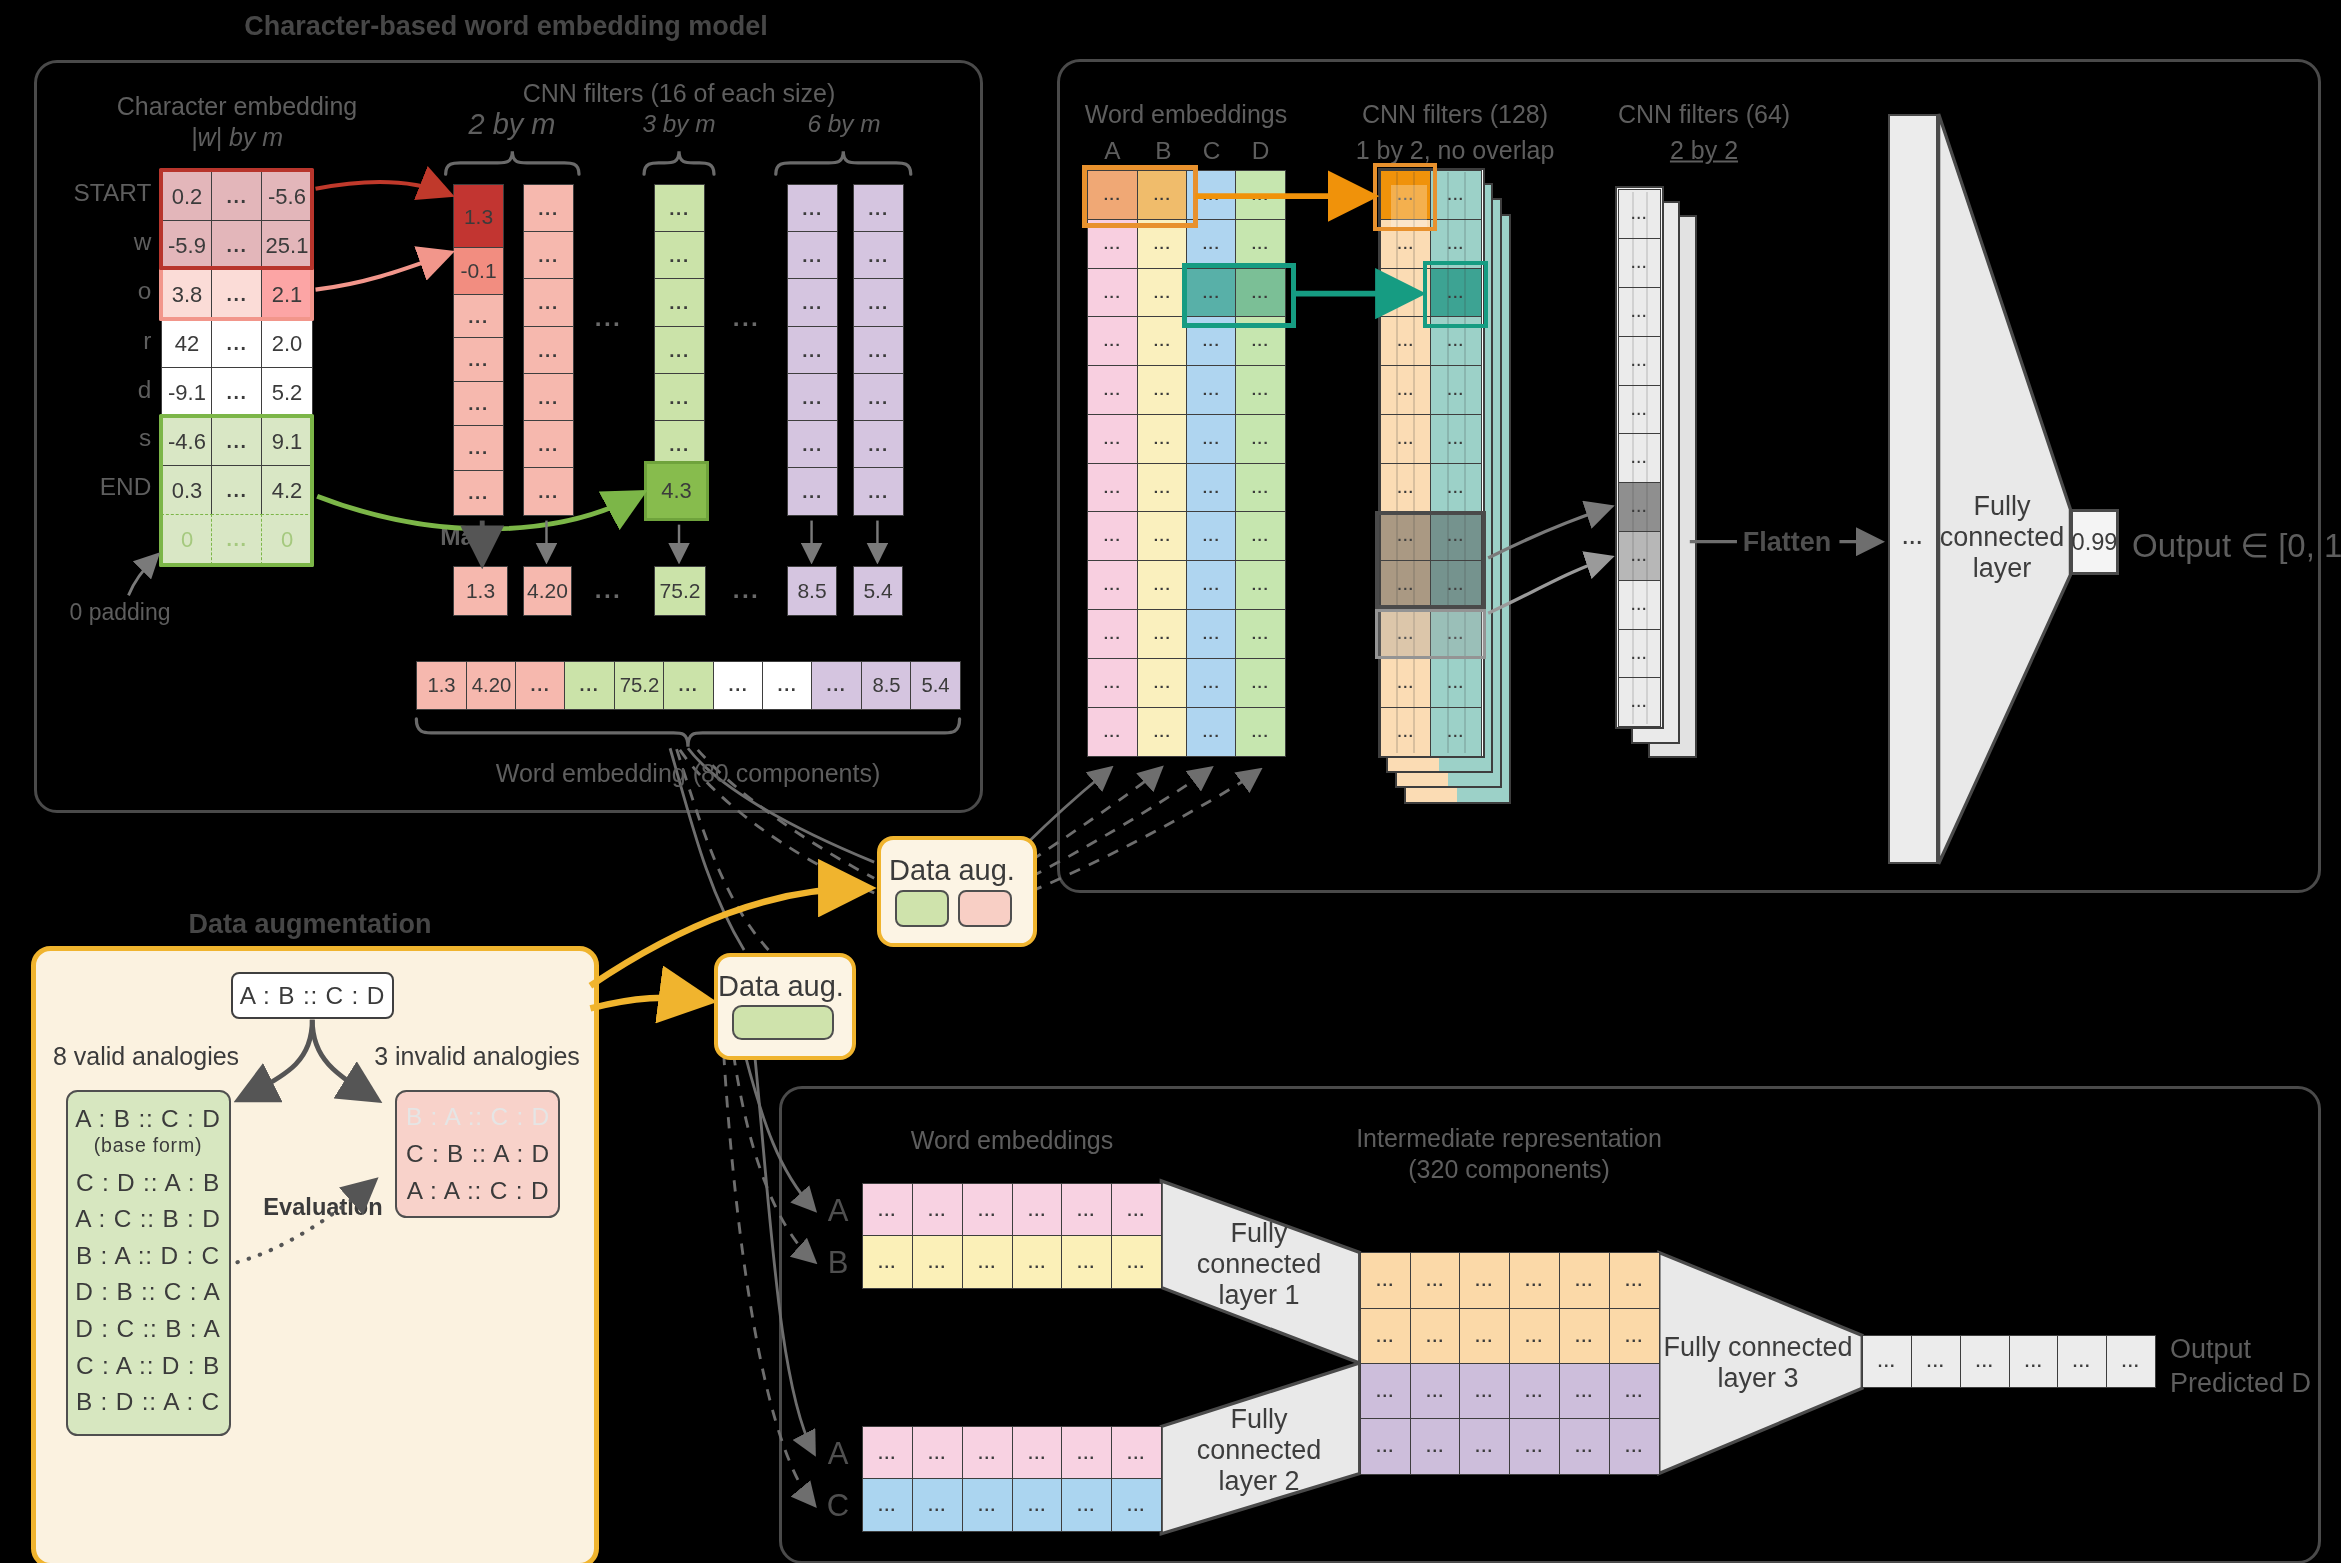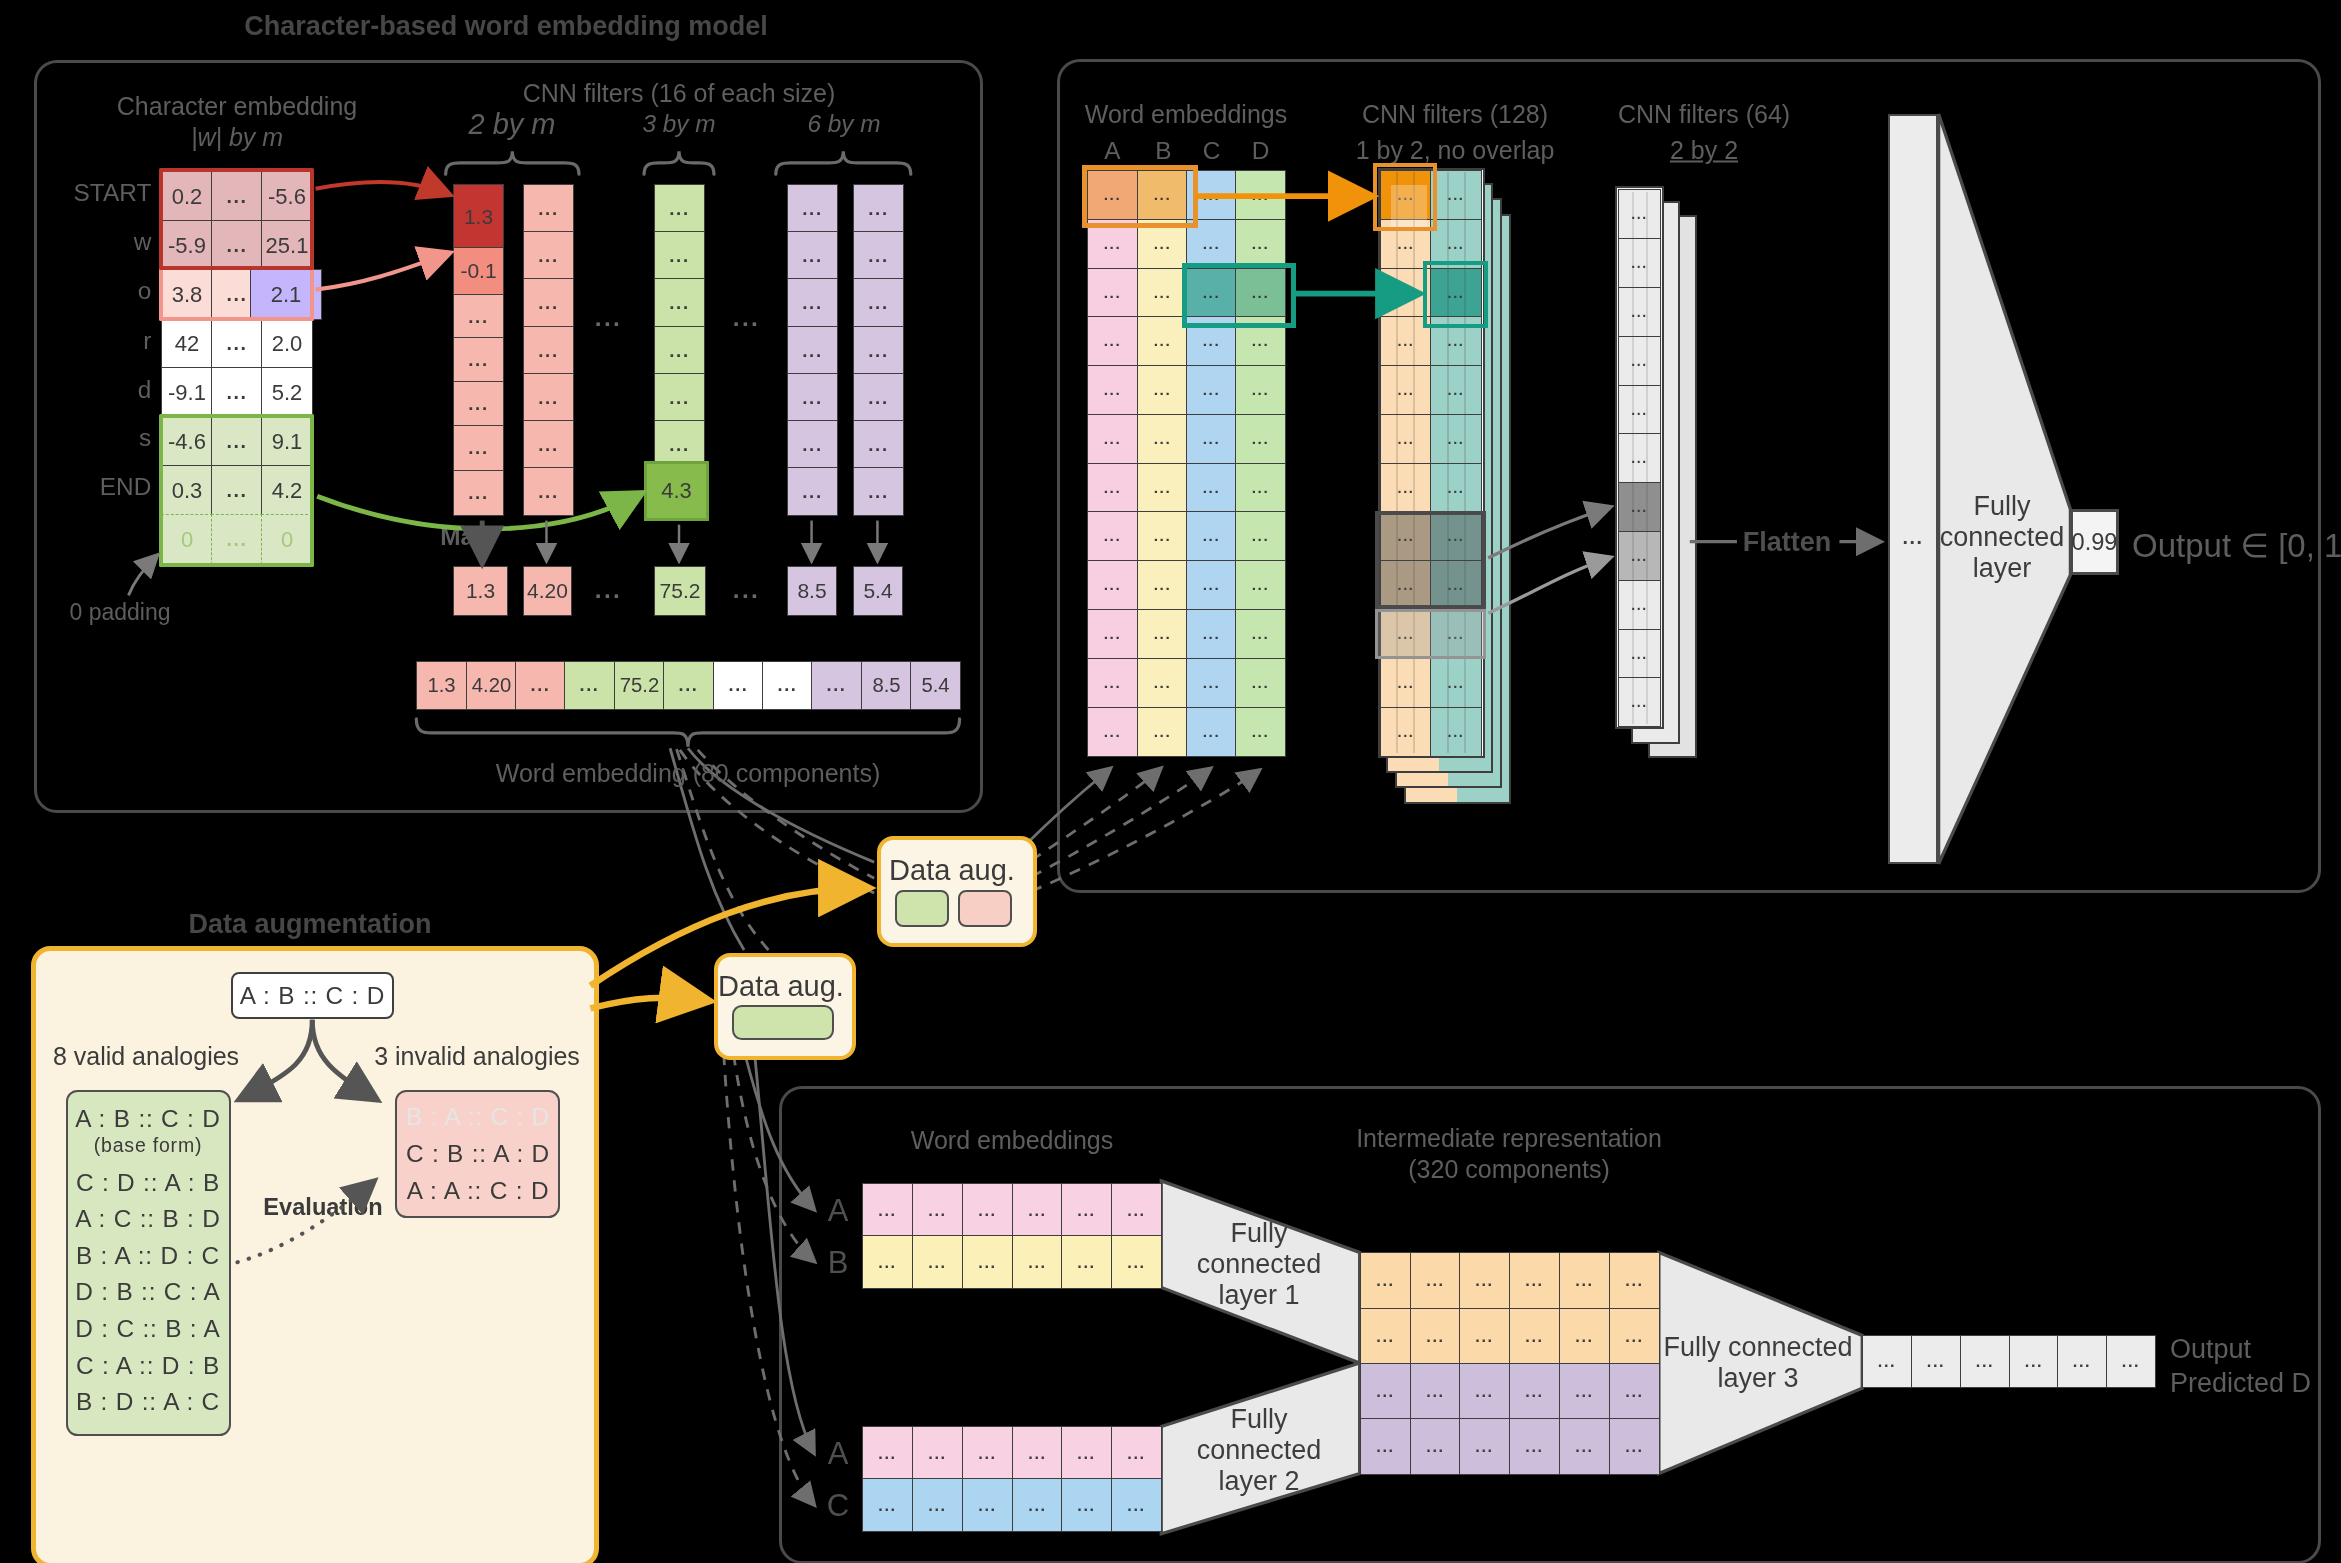--- a/index.html
+++ b/index.html
@@ -171,21 +171,21 @@
       <path d="M512,884 C512,901 522,901 530,901 L828,901 C838,901 846,901 846,918 C846,901 854,901 864,901 L1162,901 C1170,901 1180,901 1180,884" fill="none" stroke="#6A6A6A" stroke-width="4" stroke-linecap="round"></path>
     </svg>
 <div class="cell" style="left: 161px; top: 171px; width: 52px; height: 51px; background: rgb(227, 182, 186); font-size: 22px;">0.2</div>
     <div class="cell dots" style="left: 211px; top: 171px; width: 52px; height: 51px; background: rgb(227, 182, 186); font-size: 19.5px;">...</div>
     <div class="cell" style="left: 261px; top: 171px; width: 52px; height: 51px; background: rgb(227, 182, 186); font-size: 22px;">-5.6</div>
     <div class="cell" style="left: 161px; top: 220px; width: 52px; height: 51px; background: rgb(227, 182, 186); font-size: 22px;">-5.9</div>
     <div class="cell dots" style="left: 211px; top: 220px; width: 52px; height: 51px; background: rgb(227, 182, 186); font-size: 19.5px;">...</div>
     <div class="cell" style="left: 261px; top: 220px; width: 52px; height: 51px; background: rgb(227, 182, 186); font-size: 22px;">25.1</div>
     <div class="cell" style="left: 161px; top: 269px; width: 52px; height: 51px; background: rgb(251, 220, 215); font-size: 22px;">3.8</div>
     <div class="cell dots" style="left: 211px; top: 269px; width: 52px; height: 51px; background: rgb(251, 220, 215); font-size: 19.5px;">...</div>
-    <div class="cell" style="left: 250px; top: 269px; width: 72px; height: 51px; background: #c4b5fd; font-size: 22px;">2.1</div>
+    <div class="cell" style="left: 261px; top: 269px; width: 52px; height: 51px; background: #fca5a5; font-size: 22px;">2.1</div>
     <div class="cell" style="left: 161px; top: 318px; width: 52px; height: 51px; background: rgb(255, 255, 255); font-size: 22px;">42</div>
     <div class="cell dots" style="left: 211px; top: 318px; width: 52px; height: 51px; background: rgb(255, 255, 255); font-size: 19.5px;">...</div>
     <div class="cell" style="left: 261px; top: 318px; width: 52px; height: 51px; background: rgb(255, 255, 255); font-size: 22px;">2.0</div>
     <div class="cell" style="left: 161px; top: 367px; width: 52px; height: 51px; background: rgb(255, 255, 255); font-size: 22px;">-9.1</div>
     <div class="cell dots" style="left: 211px; top: 367px; width: 52px; height: 51px; background: rgb(255, 255, 255); font-size: 19.5px;">...</div>
     <div class="cell" style="left: 261px; top: 367px; width: 52px; height: 51px; background: rgb(255, 255, 255); font-size: 22px;">5.2</div>
     <div class="cell" style="left: 161px; top: 416px; width: 52px; height: 51px; background: rgb(217, 231, 197); font-size: 22px;">-4.6</div>
     <div class="cell dots" style="left: 211px; top: 416px; width: 52px; height: 51px; background: rgb(217, 231, 197); font-size: 19.5px;">...</div>
     <div class="cell" style="left: 261px; top: 416px; width: 52px; height: 51px; background: rgb(217, 231, 197); font-size: 22px;">9.1</div>
     <div class="cell" style="left: 161px; top: 465px; width: 52px; height: 51px; background: rgb(217, 231, 197); font-size: 22px;">0.3</div>

